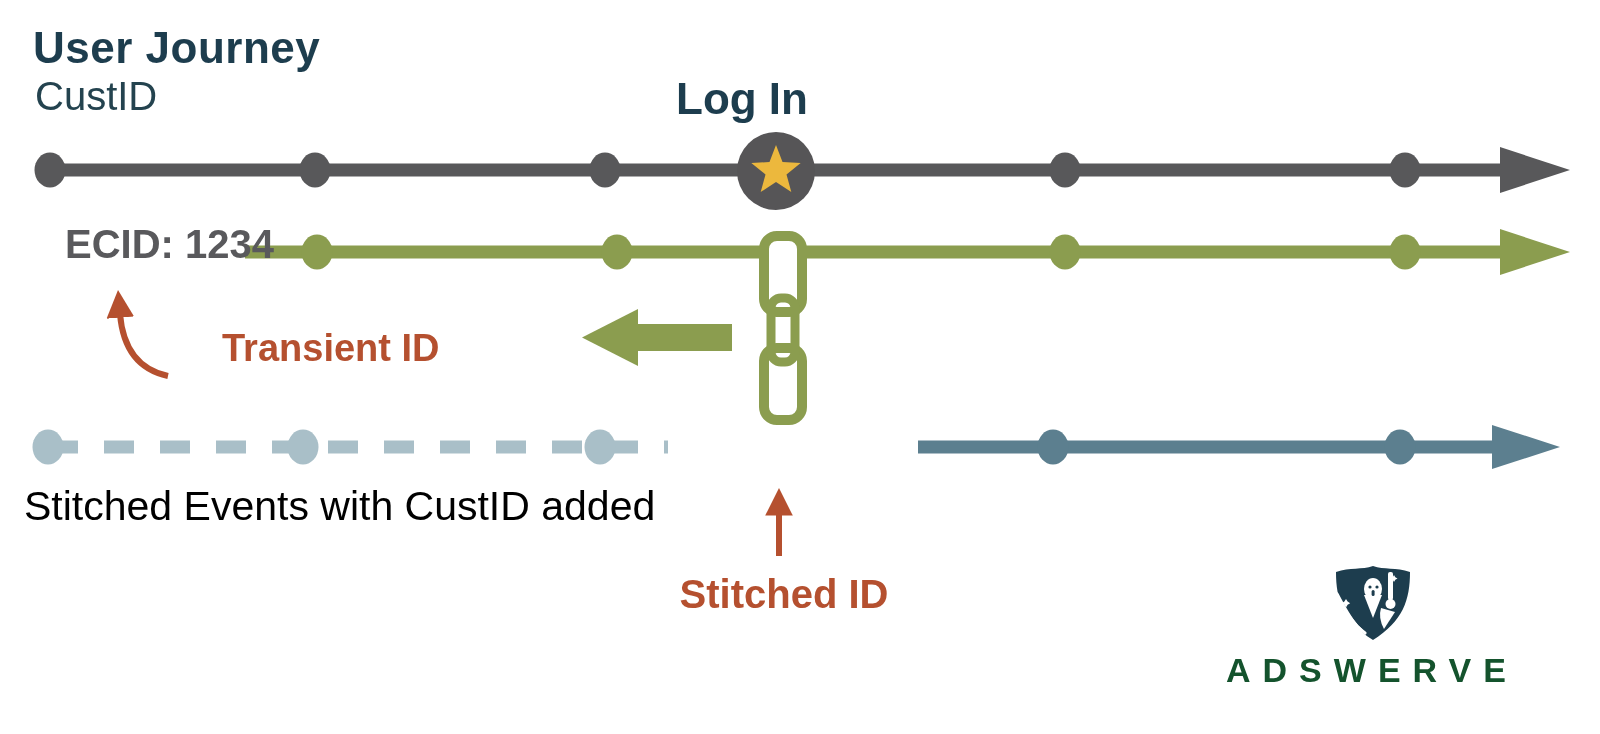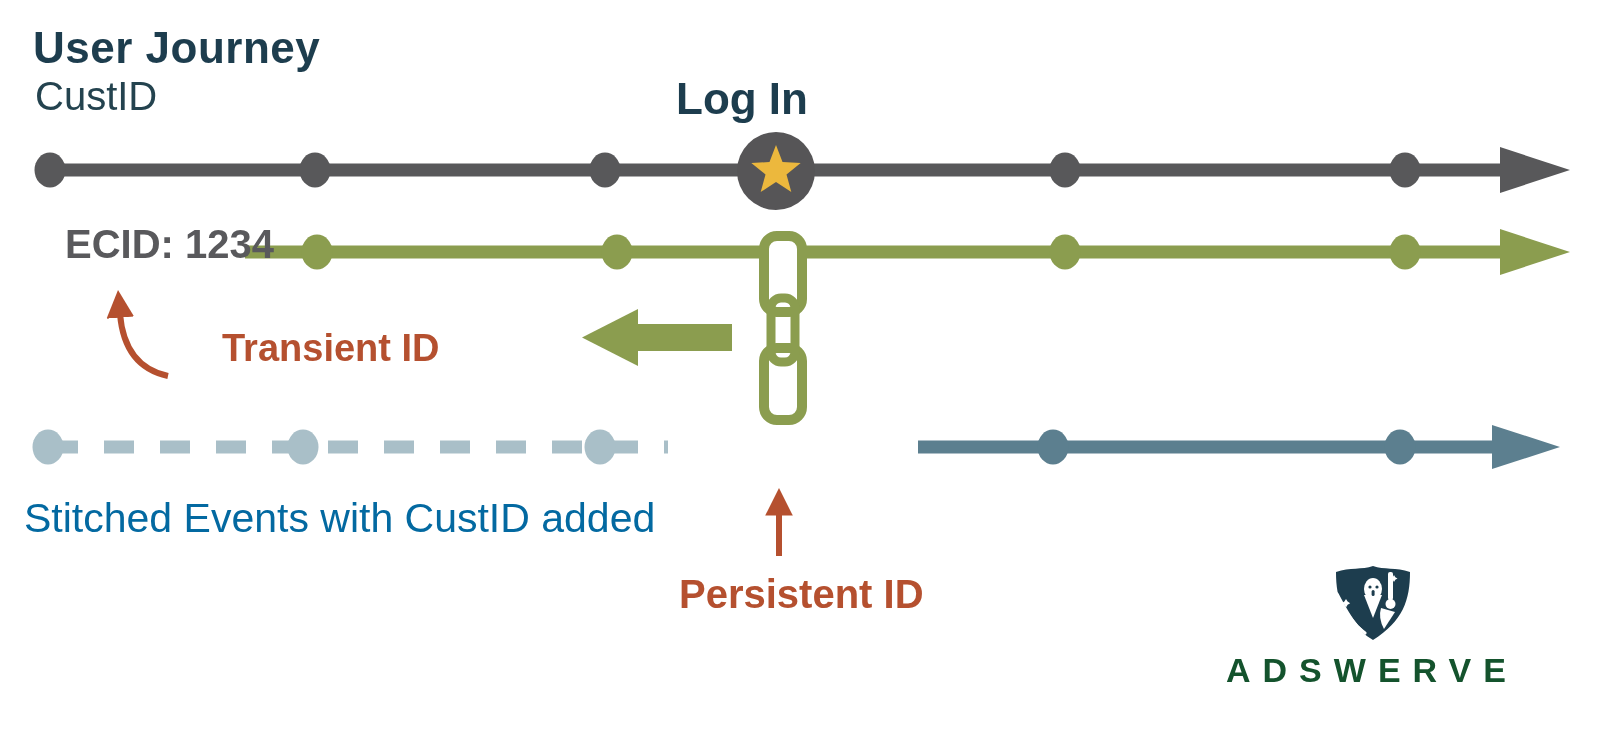--- a/index.html
+++ b/index.html
@@ -8,21 +8,21 @@
   .abs{position:absolute;line-height:1;white-space:nowrap;}
   .title{left:33px;top:26px;font-size:44px;font-weight:700;color:#1d3d4e;letter-spacing:.5px;}
   .subtitle{left:35px;top:76px;font-size:40px;font-weight:400;color:#24434f;}
   .login{left:676px;top:77px;width:210px;text-align:left;font-size:44px;font-weight:700;color:#1d3d4e;}
   .id-label{font-size:40px;font-weight:700;color:#59595c;}
   .ecid{left:41px;top:224px;margin-left:24px;}
   .custid{left:683px;top:428px;}
   .rust-label{font-size:38px;font-weight:700;color:#b5502f;}
   .persistent{left:222px;top:329px;}
   .transient{left:679px;top:574px;width:210px;text-align:center;font-size:40px;}
-  .caption{left:24px;top:498px;font-size:41px;font-weight:400;color:#0369a1;}
+  .caption{left:24px;top:486px;font-size:41px;font-weight:400;color:#000000;}
   .brand{left:1226px;top:653px;font-size:34px;font-weight:700;color:#14532d;letter-spacing:12px;}
   svg{display:block;}
 </style>
 </head>
 <body>
 
 <div class="canvas">
 
   <svg class="abs" style="left:0;top:0" width="1600" height="734">
     <defs>
@@ -95,21 +95,21 @@
       <line x1="779" y1="556" x2="779" y2="512" marker-end="url(#rust-arrow)"></line>
     </g>
   </svg>
 
   <div class="abs title">User Journey</div>
   <div class="abs subtitle">CustID</div>
   <div class="abs login">Log In</div>
   <div class="abs id-label ecid">ECID: 1234</div>
   <div class="abs rust-label persistent">Transient ID</div>
   <div class="abs caption">Stitched Events with CustID added</div>
-  <div class="abs rust-label transient">Persistent ID</div>
+  <div class="abs rust-label transient">Stitched ID</div>
 
   <svg class="abs" style="left:1332px;top:563px" width="82" height="80" viewBox="0 0 82 80">
     <path d="M4,9 C18,4 30,7 41,3 C52,7 64,4 78,9 C78,37 71,58 41,77 C11,58 4,37 4,9 Z" fill="#1d3d4e"></path>
     <g stroke="#ffffff" fill="none" stroke-width="3.2" stroke-linecap="round">
       <path d="M12,49 Q23,63 33,70"></path>
       <path d="M8,40 Q21,60 29,67"></path>
       <path d="M5,31 Q17,54 24,62"></path>
     </g>
     <g fill="#ffffff">
       <ellipse cx="41" cy="26" rx="9" ry="11"></ellipse>

